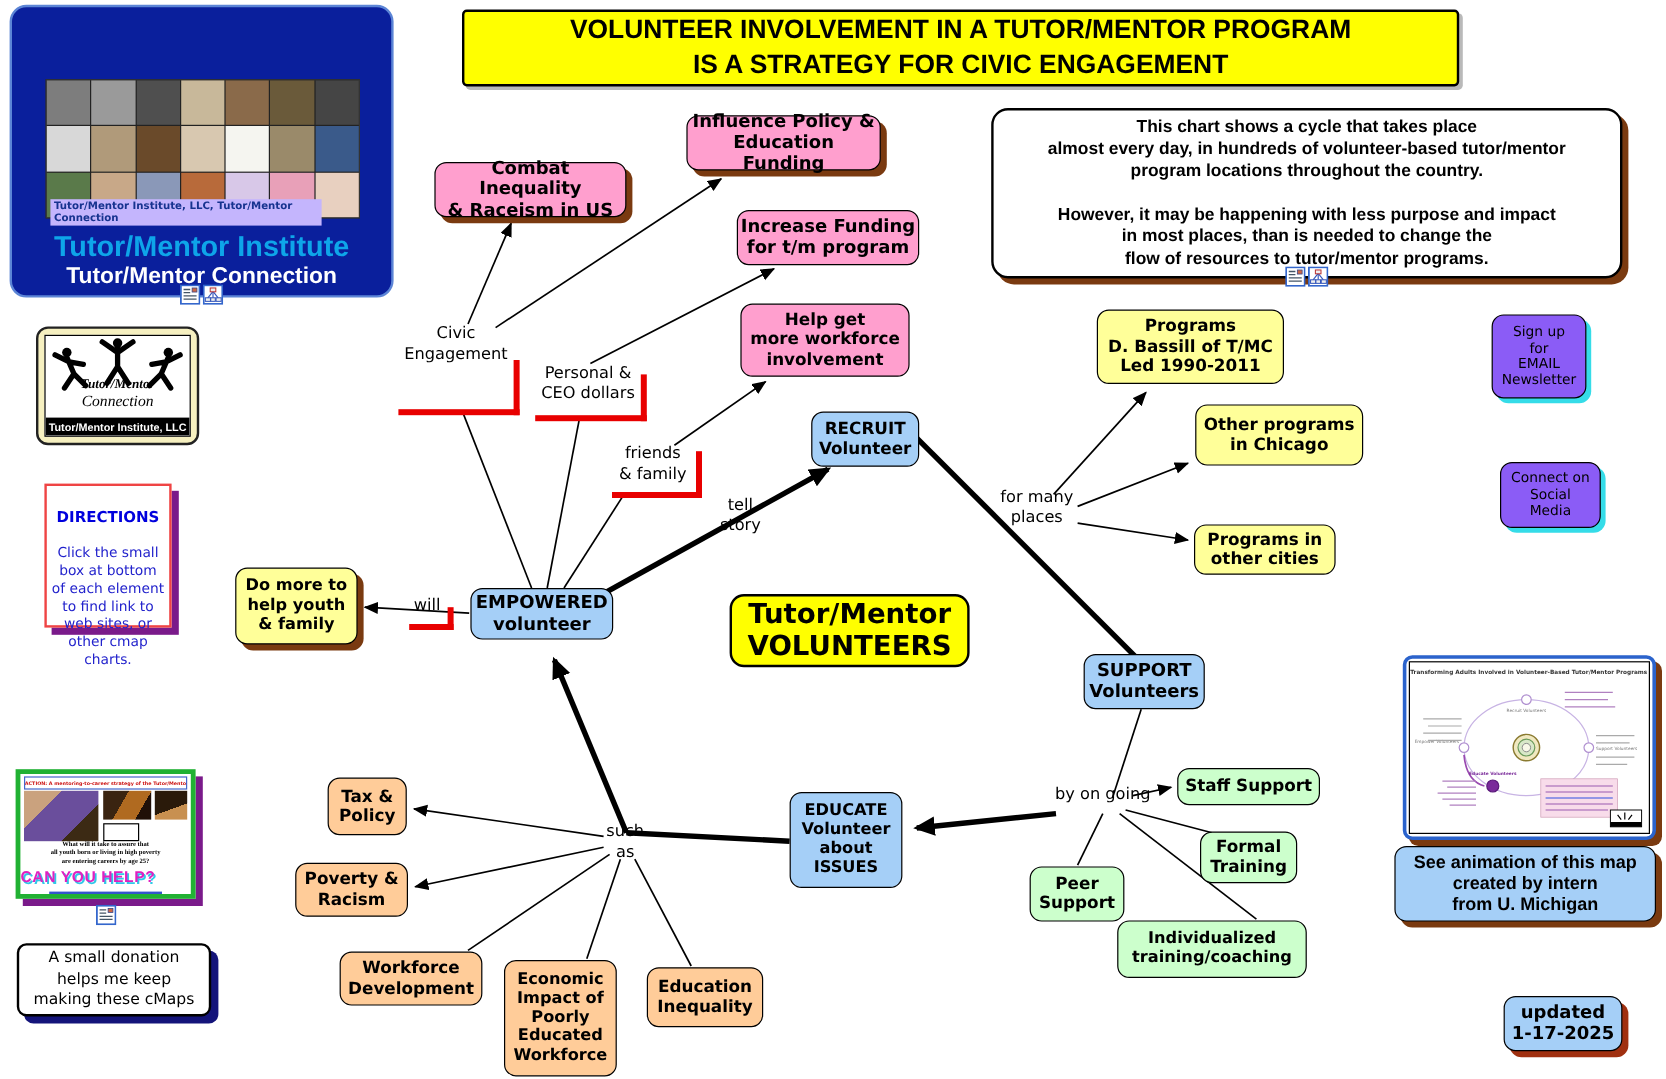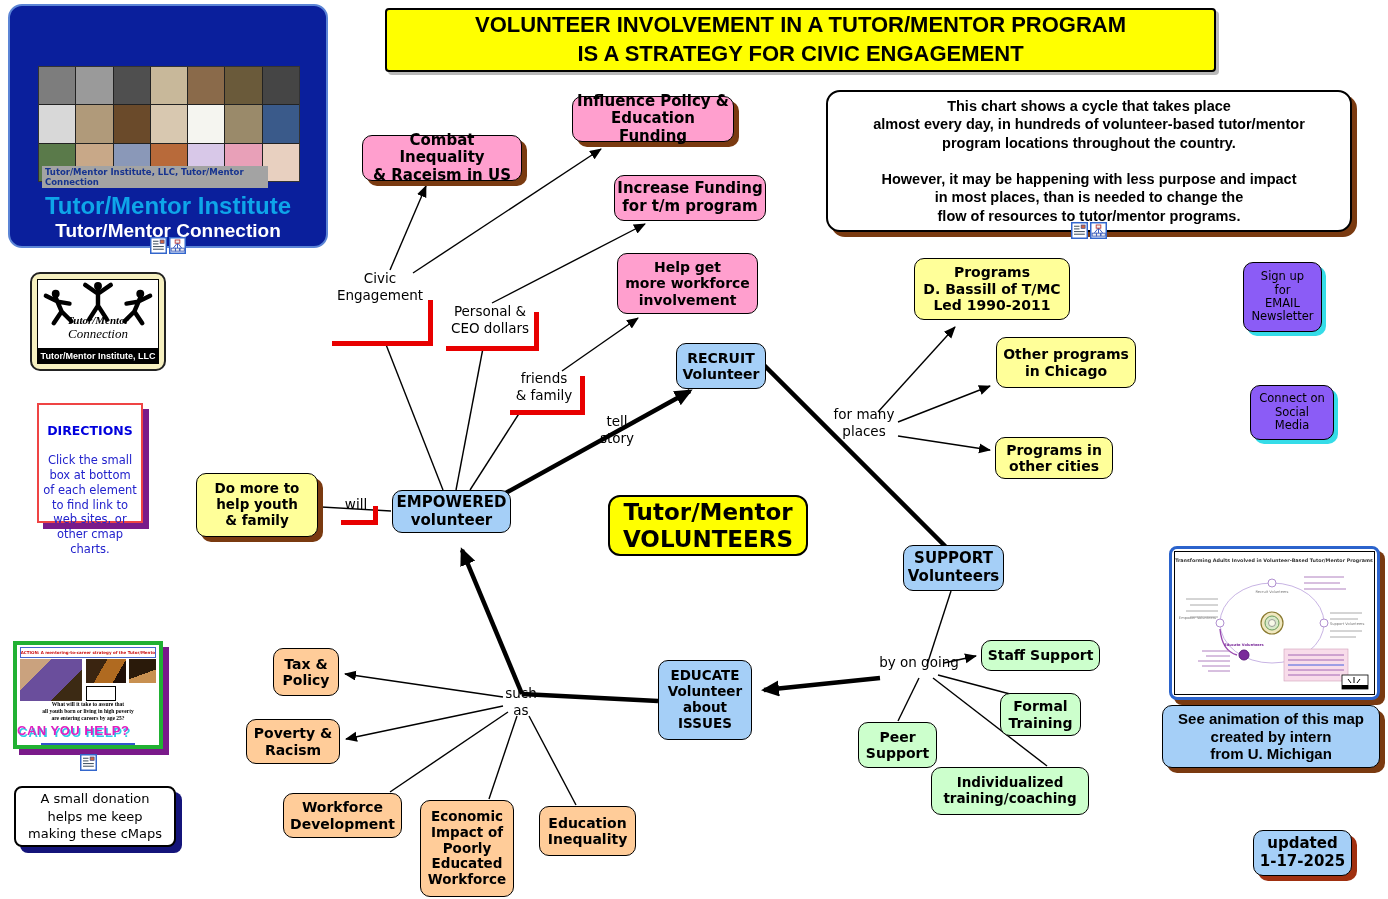--- a/index.html
+++ b/index.html
@@ -29,21 +29,21 @@
   .ic{width:17px;height:17px;display:block;}
   .ic svg{width:17px;height:17px;display:block;}
 
   
   #org-box{position:absolute;left:8px;top:4px;width:320px;height:244px;background:#0a1f9c;
            border:2px solid #5c85d6;border-radius:14px;z-index:2;box-sizing:border-box;}
   #collage{position:absolute;left:28px;top:60px;width:260px;height:114px;display:grid;
            grid-template-columns:repeat(7,1fr);grid-template-rows:repeat(3,1fr);gap:1px;
            background:#222;border:1px solid #333;}
   #collage .tile{width:100%;height:100%;}
-  #collage-caption{position:absolute;left:32px;top:160px;width:220px;background:#a3a3a3;
+  #collage-caption{position:absolute;left:32px;top:160px;width:220px;background:#c4b5fd;
            color:#16338f;font-weight:bold;font-size:8.5px;padding:1px 3px;z-index:3;}
   #org-title1{position:absolute;left:0;top:186px;width:100%;text-align:center;color:#0ea5e9;
            font-weight:bold;font-size:24px;font-family:"Liberation Sans",sans-serif;}
   #org-title2{position:absolute;left:0;top:214px;width:100%;text-align:center;color:#fff;
            font-weight:bold;font-size:19px;font-family:"Liberation Sans",sans-serif;}
   #org-icons{bottom:-8px;}
 
   
   #banner{position:absolute;left:385px;top:8px;width:827px;height:60px;background:#ffff00;
           border:2px solid #000;border-radius:4px;display:flex;align-items:center;justify-content:center;
@@ -321,21 +321,21 @@
 other cities</div>
   <div class="node gold sh-cyan" style="left:1243px;top:262px;width:79px;height:70px;font-size:11.5px;font-weight:normal;">Sign up
 for
 EMAIL
 Newsletter</div>
   <div class="node gold sh-cyan" style="left:1250px;top:385px;width:84px;height:55px;font-size:11.5px;font-weight:normal;">Connect on
 Social
 Media</div>
   <div class="node blue" style="left:392px;top:490px;width:119px;height:43px;font-size:15px;">EMPOWERED
 volunteer</div>
-  <div class="node yel sh-brown" style="left:196px;top:473px;width:122px;height:64px;font-size:13.5px;">Do more to
+  <div class="node yel sh-brown" style="left:196px;top:473px;width:102px;height:64px;font-size:13.5px;">Do more to
 help youth
 &amp; family</div>
   <div class="node brightyel" style="left:608px;top:495px;width:200px;height:61px;font-size:23px;border-width:2px;border-radius:12px;">Tutor/Mentor
 VOLUNTEERS</div>
   <div class="node blue" style="left:903px;top:545px;width:101px;height:46px;font-size:15px;">SUPPORT
 Volunteers</div>
   <div class="node blue" style="left:658px;top:660px;width:94px;height:80px;font-size:13.5px;">EDUCATE
 Volunteer
 about
 ISSUES</div>

